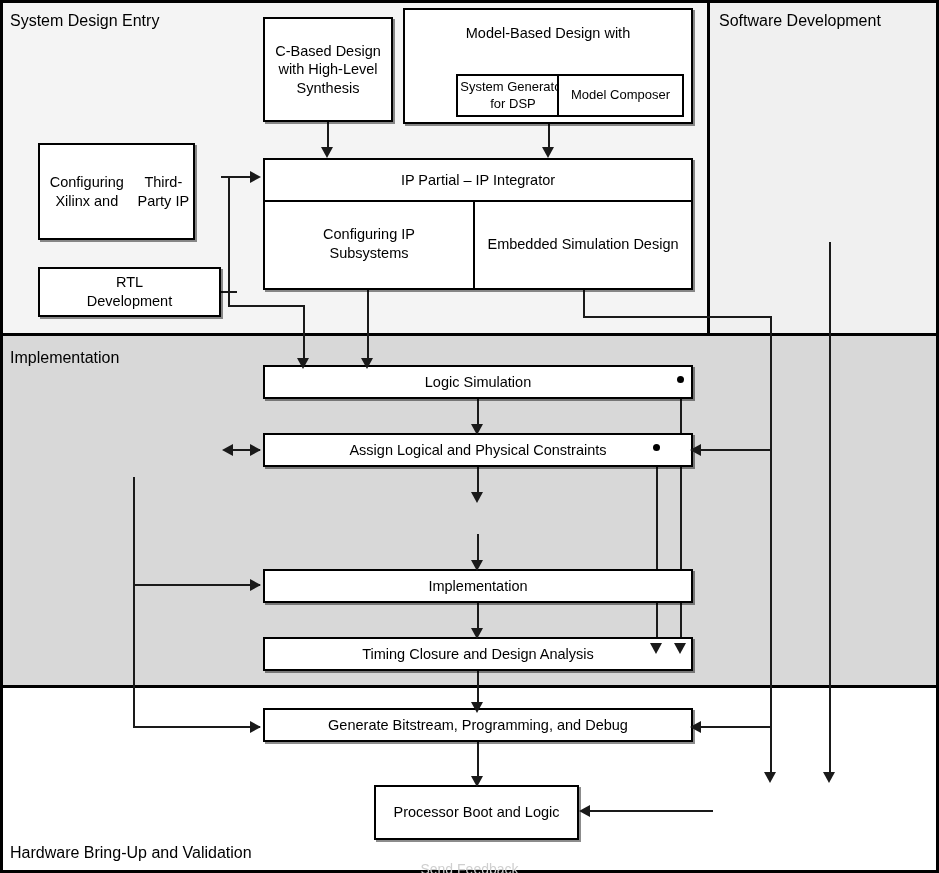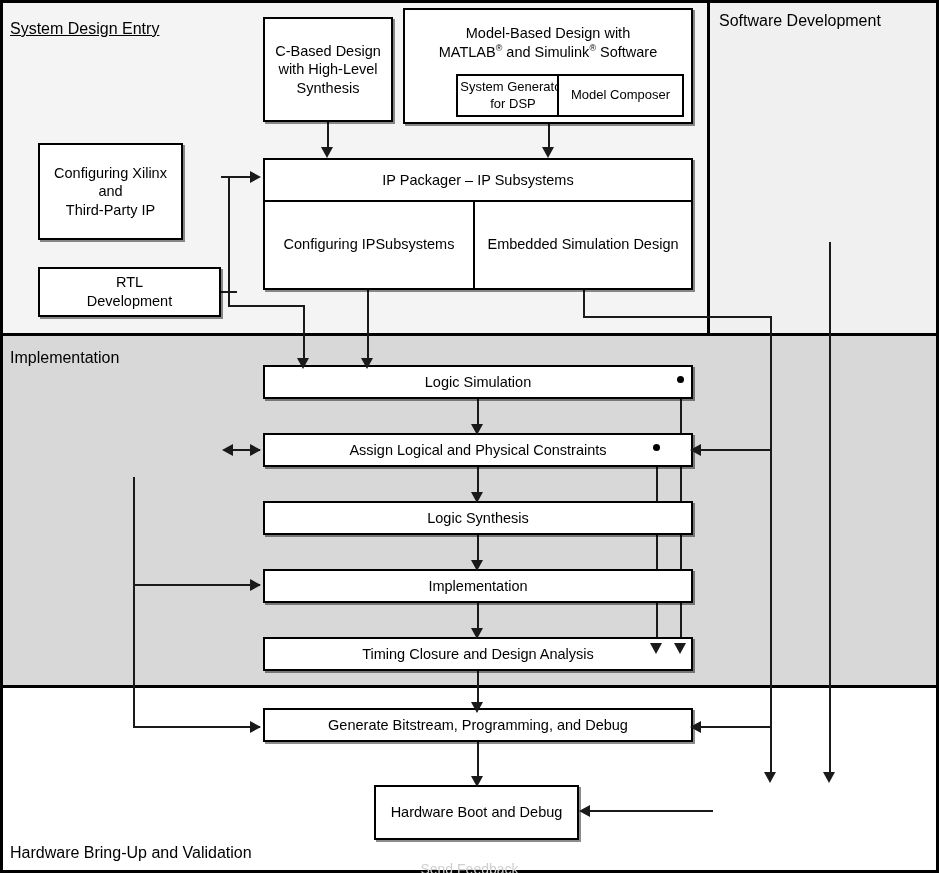--- a/index.html
+++ b/index.html
@@ -173,21 +173,21 @@
 </head>
 <body>
 
 <div id="canvas">
 
   <div class="section" id="sec-sde"></div>
   <div class="section" id="sec-swd"></div>
   <div class="section" id="sec-impl"></div>
   <div class="section" id="sec-hw"></div>
 
-  <div class="section-title" style="left:10px; top:21px;text-decoration:underline;">System Design Entry</div>
+  <div class="section-title" style="left:10px; top:13px;">System Design Entry</div>
   <div class="section-title" style="left:719px; top:13px;">Software Development</div>
   <div class="section-title" style="left:10px; top:350px;">Implementation</div>
   <div class="section-title" style="left:10px; top:845px;">Hardware Bring-Up and Validation</div>
 
   <div class="ln v" style="left:327px; top:122px; height:32px;"></div>
   <div class="arrow down" style="left:321px; top:147px;"></div>
 
   <div class="ln v" style="left:548px; top:122px; height:32px;"></div>
   <div class="arrow down" style="left:542px; top:147px;"></div>
 
@@ -261,76 +261,72 @@
 
   <div class="node" id="n-cbased" style="left:263px; top:17px; width:130px; height:105px; flex-direction:column;">
     <span>C-Based Design</span>
     <span>with High-Level</span>
     <span>Synthesis</span>
   </div>
 
   <div id="grp-mbd">
     <div id="mbd-title">
       <div>Model-Based Design with</div>
-      <div><span>MATLAB</span><sup>®</sup><span> and Simulink</span><sup>®</sup><span> Software</span></div>
     </div>
     <div class="mbd-child" id="mbd-sysgen" style="flex-direction:column;">
       <span>System Generator</span>
       <span>for DSP</span>
     </div>
     <div class="mbd-child" id="mbd-composer">
       <span>Model Composer</span>
     </div>
   </div>
 
-  <div class="node" style="left:38px; top:143px; width:145px; height:97px; flex-direction:column;">
+  <div class="node" style="left:38px; top:143px; width:157px; height:97px; ">
     <span>Configuring Xilinx and</span>
     <span>Third-Party IP</span>
   </div>
 
   <div class="node" style="left:38px; top:267px; width:183px; height:50px; flex-direction:column;">
     <span>RTL</span>
     <span>Development</span>
   </div>
 
   <div id="grp-ip">
-    <div id="ip-header">IP Packager – IP Subsystems</div>
-    <div id="ip-left" style="flex-direction:row;">
+    <div id="ip-header">IP Partial – IP Integrator</div>
+    <div id="ip-left" style="flex-direction:column;">
       <span>Configuring IP</span>
       <span>Subsystems</span>
     </div>
     <div id="ip-right">Embedded Simulation Design</div>
   </div>
 
 
 
   <div class="node" style="left:263px; top:365px; width:430px; height:34px;">
     <span>Logic Simulation</span>
   </div>
 
   <div class="node" style="left:263px; top:433px; width:430px; height:34px;">
     <span>Assign Logical and Physical Constraints</span>
   </div>
 
-  <div class="node" style="left:263px; top:501px; width:430px; height:34px;">
-    <span>Logic Synthesis</span>
-  </div>
 
   <div class="node" style="left:263px; top:569px; width:430px; height:34px;">
     <span>Implementation</span>
   </div>
 
   <div class="node" style="left:263px; top:637px; width:430px; height:34px;">
     <span>Timing Closure and Design Analysis</span>
   </div>
 
   <div class="node" style="left:263px; top:708px; width:430px; height:34px;">
     <span>Generate Bitstream, Programming, and Debug</span>
   </div>
 
   <div class="node" style="left:374px; top:785px; width:205px; height:55px;">
-    <span>Hardware Boot and Debug</span>
+    <span>Processor Boot and Logic</span>
   </div>
 
 
   <div id="bottom-ghost">Send Feedback</div>
 
 </div>
 
 </body></html>

